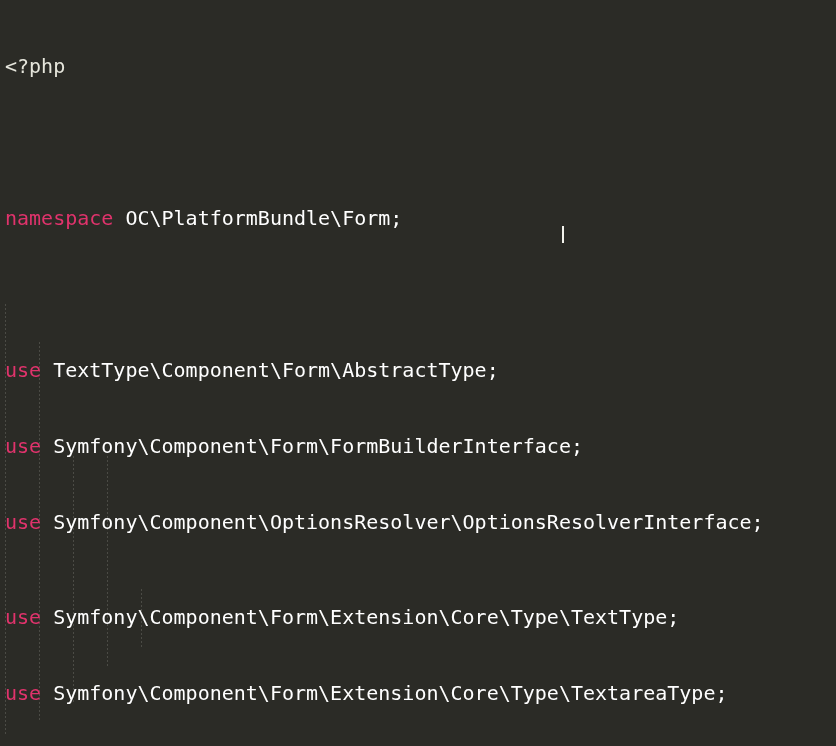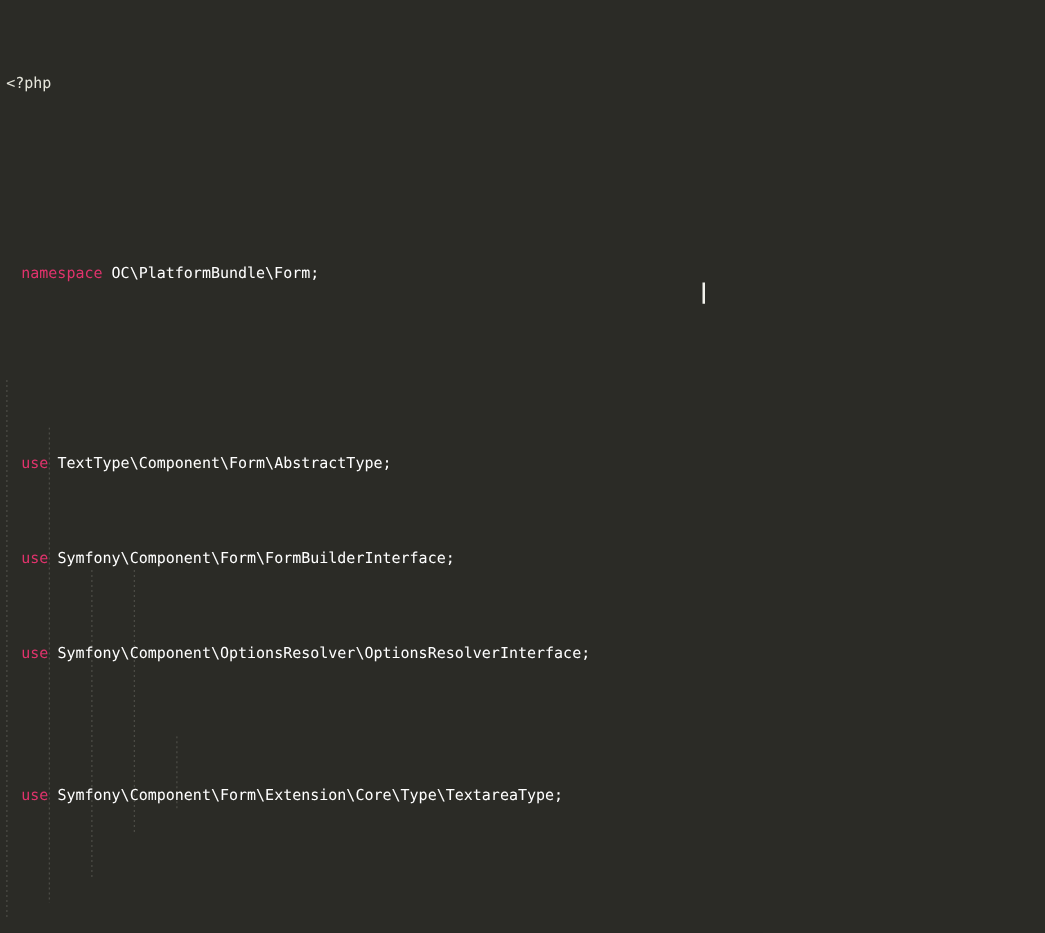--- a/index.html
+++ b/index.html
@@ -8,39 +8,39 @@
     padding: 0;
     background: #2b2b26;
   }
   #editor {
     position: relative;
     width: 836px;
     height: 746px;
     background: #2b2b26;
     overflow: hidden;
     font-family: "DejaVu Sans Mono", "Liberation Mono", monospace;
-    font-size: 12px;
+    font-size: 20px;
     line-height: 19px;
     color: #e6e6dc;
     -webkit-font-smoothing: antialiased;
   }
   #code {
     position: absolute;
     top: 0;
     left: 5px;
     white-space: pre;
     tab-size: 4;
   }
   .ln {
     display: block;
     height: 19px;
     white-space: pre;
   }
   
-  .kw       { color: #e0336c; margin-left: 12px; }               
+  .kw       { color: #e0336c; }               
   .punc     { color: #e6e6dc; }               
   .plain    { color: #ffffff; }               
 
   
   .guide {
     position: absolute;
     top: 0;
     width: 1px;
     height: 746px;
     background-image: linear-gradient(
@@ -90,20 +90,21 @@
 
     <span class="ln"></span>
 
     <span class="ln"><span class="kw">use</span><span class="plain"> TextType\Component\Form\AbstractType;</span></span>
 
     <span class="ln"><span class="kw">use</span><span class="plain"> Symfony\Component\Form\FormBuilderInterface;</span></span>
 
     <span class="ln"><span class="kw">use</span><span class="plain"> Symfony\Component\OptionsResolver\OptionsResolverInterface;</span></span>
 
 
+    <span class="ln"><span class="kw">use</span><span class="plain"> Symfony\Component\Form\Extension\Core\Type\TextType;</span></span>
 
     <span class="ln"><span class="kw">use</span><span class="plain"> Symfony\Component\Form\Extension\Core\Type\TextareaType;</span></span>
 
     
 
     
 
     
 
     

